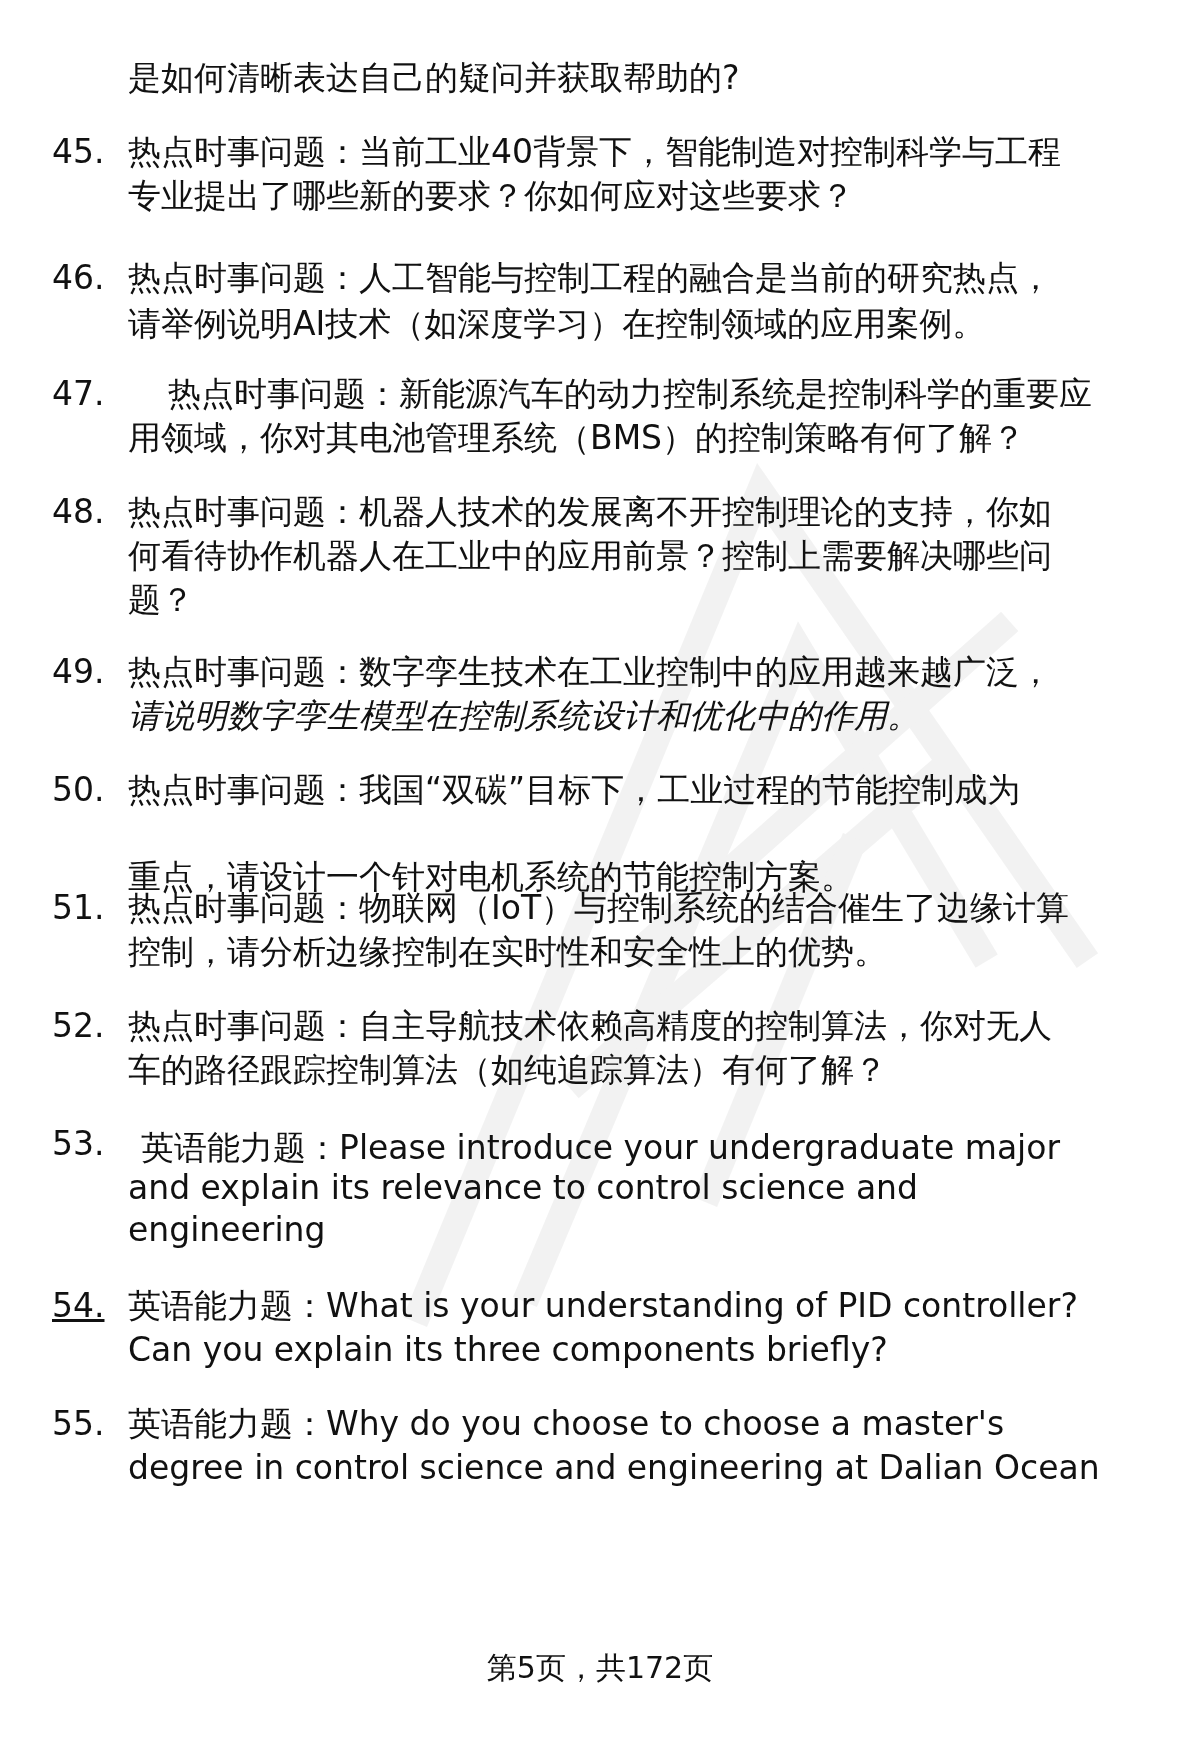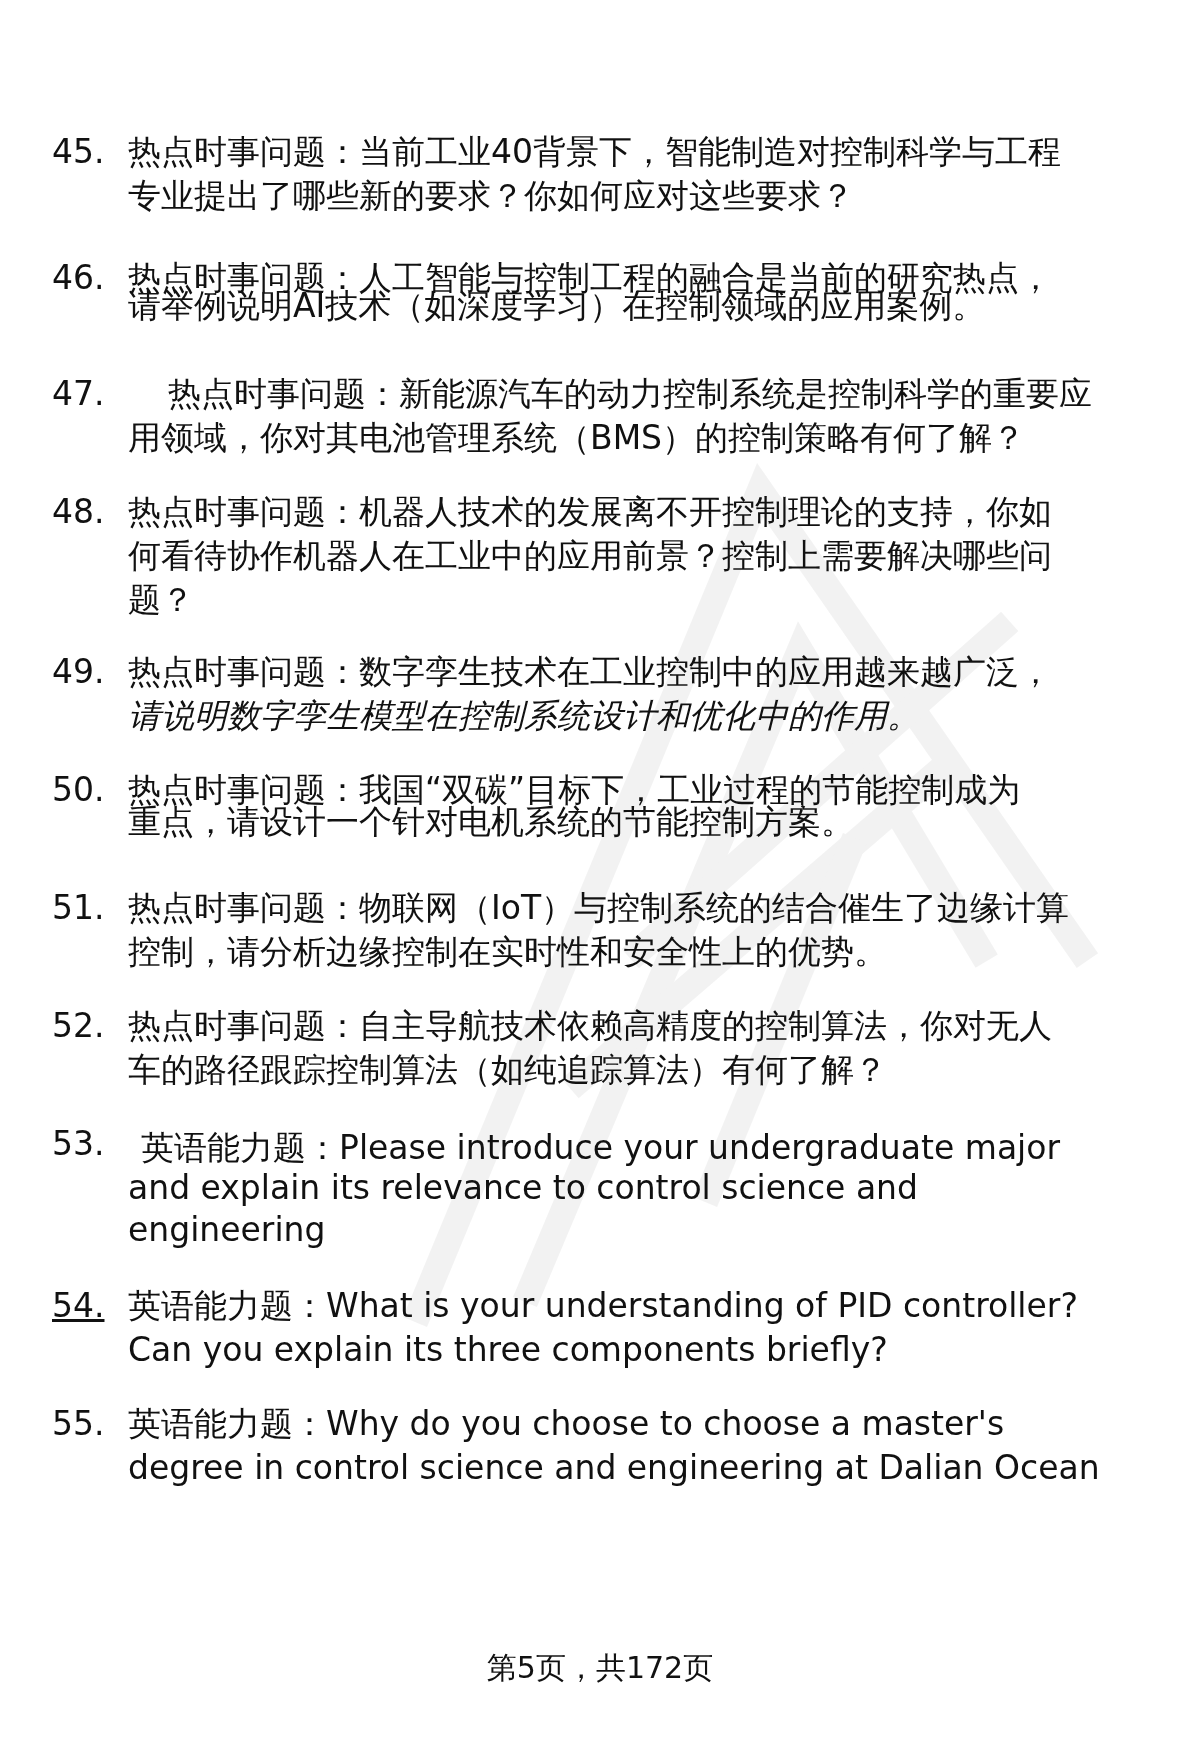--- a/index.html
+++ b/index.html
@@ -64,31 +64,32 @@
     <polyline points="40,880 380,60 700,520"></polyline>
     <polyline points="150,860 420,220 600,520"></polyline>
     <line x1="260" y1="520" x2="620" y2="200"></line>
     <line x1="200" y1="650" x2="560" y2="340"></line>
     <line x1="330" y1="760" x2="470" y2="420"></line>
   </g>
 </svg>
 
 <div class="page">
 
+  <div class="line" style="top:54px;">是如何清晰表达自己的疑问并获取帮助的?</div>
 
   <div>
     <div class="num" style="top:128px;">45.</div>
     <div class="line" style="top:128px;">热点时事问题：当前工业40背景下，智能制造对控制科学与工程</div>
     <div class="line" style="top:172px;">专业提出了哪些新的要求？你如何应对这些要求？</div>
   </div>
 
   <div>
     <div class="num" style="top:254px;">46.</div>
     <div class="line" style="top:254px;">热点时事问题：人工智能与控制工程的融合是当前的研究热点，</div>
-    <div class="line" style="top:282px;">请举例说明AI技术（如深度学习）在控制领域的应用案例。</div>
+    <div class="line" style="top:300px;">请举例说明AI技术（如深度学习）在控制领域的应用案例。</div>
   </div>
 
   <div>
     <div class="num" style="top:370px;">47.</div>
     <div class="line" style="top:370px;margin-left:40px;">热点时事问题：新能源汽车的动力控制系统是控制科学的重要应</div>
     <div class="line" style="top:414px;">用领域，你对其电池管理系统（BMS）的控制策略有何了解？</div>
   </div>
 
   <div>
     <div class="num" style="top:488px;">48.</div>
@@ -99,21 +100,21 @@
 
   <div>
     <div class="num" style="top:648px;">49.</div>
     <div class="line" style="top:648px;">热点时事问题：数字孪生技术在工业控制中的应用越来越广泛，</div>
     <div class="line" style="top:692px;font-style:italic;">请说明数字孪生模型在控制系统设计和优化中的作用。</div>
   </div>
 
   <div>
     <div class="num" style="top:766px;">50.</div>
     <div class="line" style="top:766px;">热点时事问题：我国“双碳”目标下，工业过程的节能控制成为</div>
-    <div class="line" style="top:798px;">重点，请设计一个针对电机系统的节能控制方案。</div>
+    <div class="line" style="top:856px;font-family:Liberation Mono, monospace;">重点，请设计一个针对电机系统的节能控制方案。</div>
   </div>
 
   <div>
     <div class="num" style="top:884px;">51.</div>
     <div class="line" style="top:884px;">热点时事问题：物联网（IoT）与控制系统的结合催生了边缘计算</div>
     <div class="line" style="top:928px;">控制，请分析边缘控制在实时性和安全性上的优势。</div>
   </div>
 
   <div>
     <div class="num" style="top:1002px;">52.</div>

